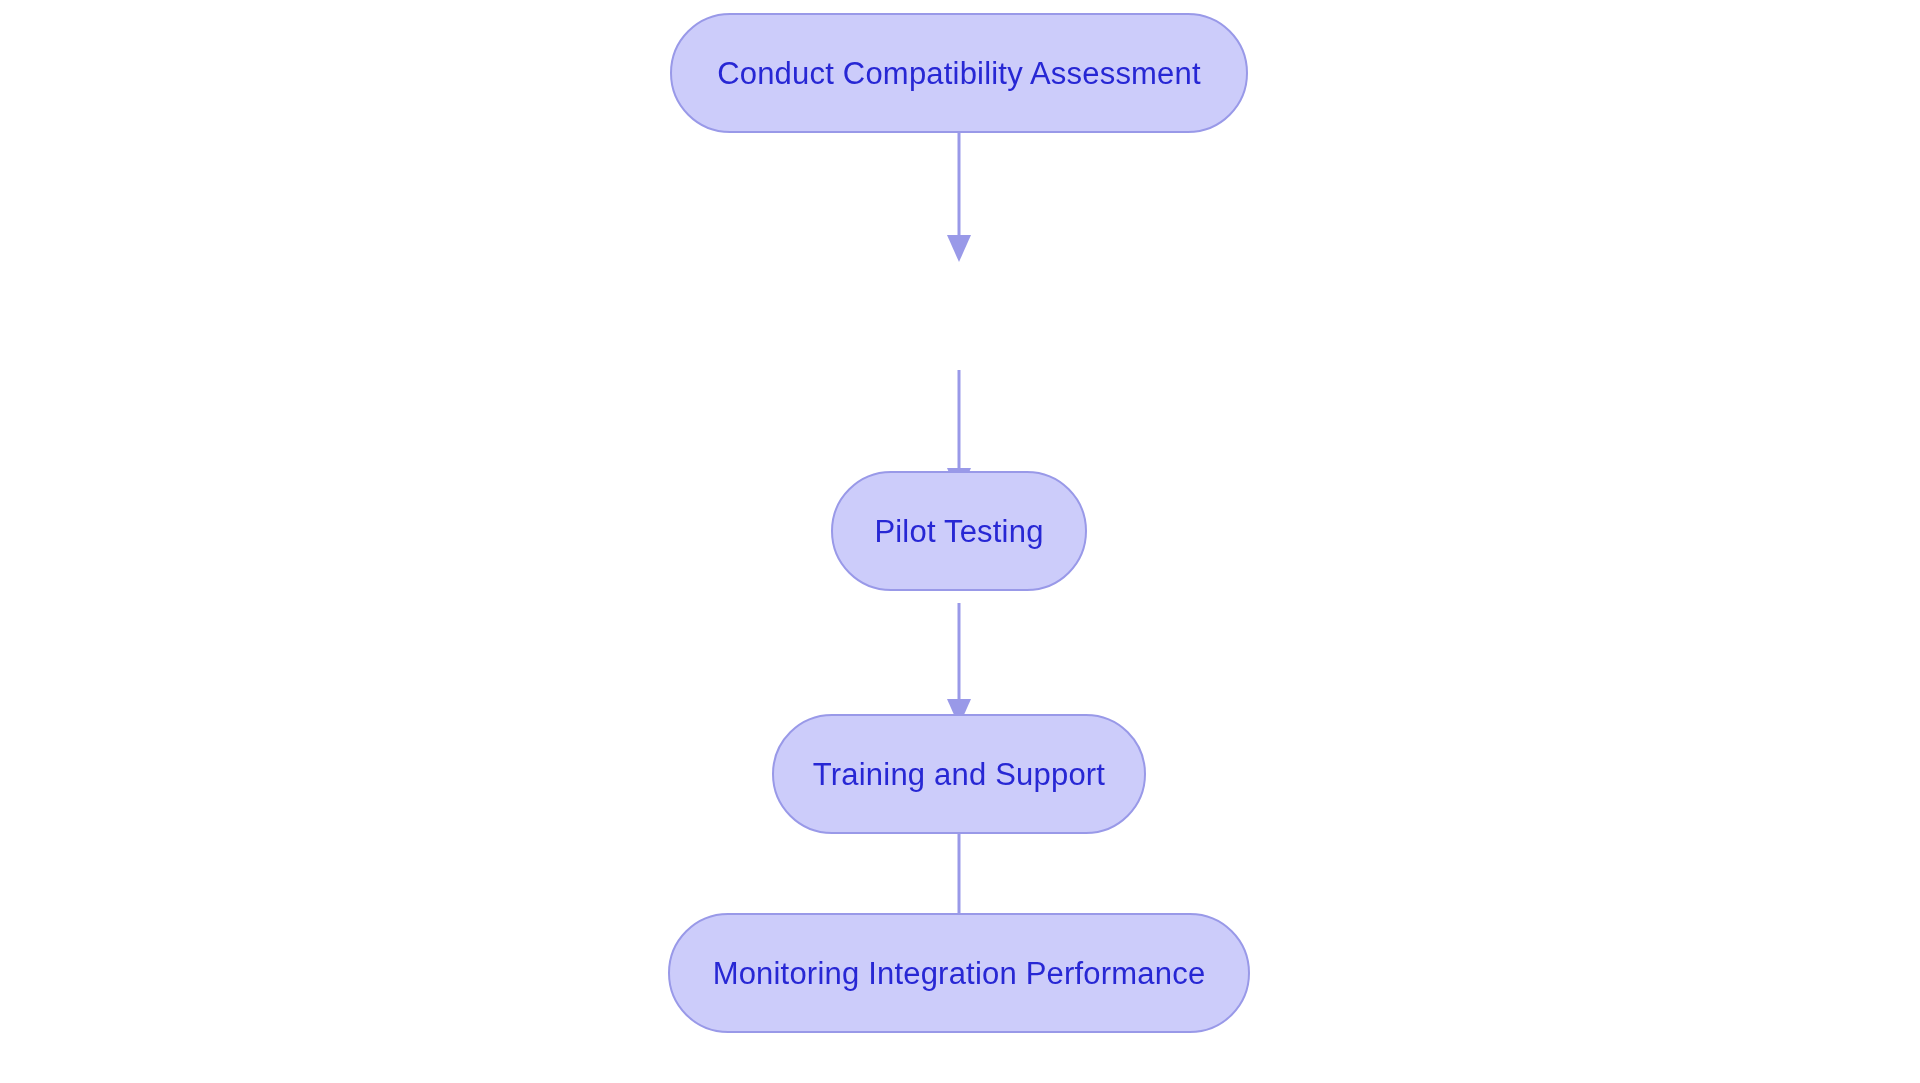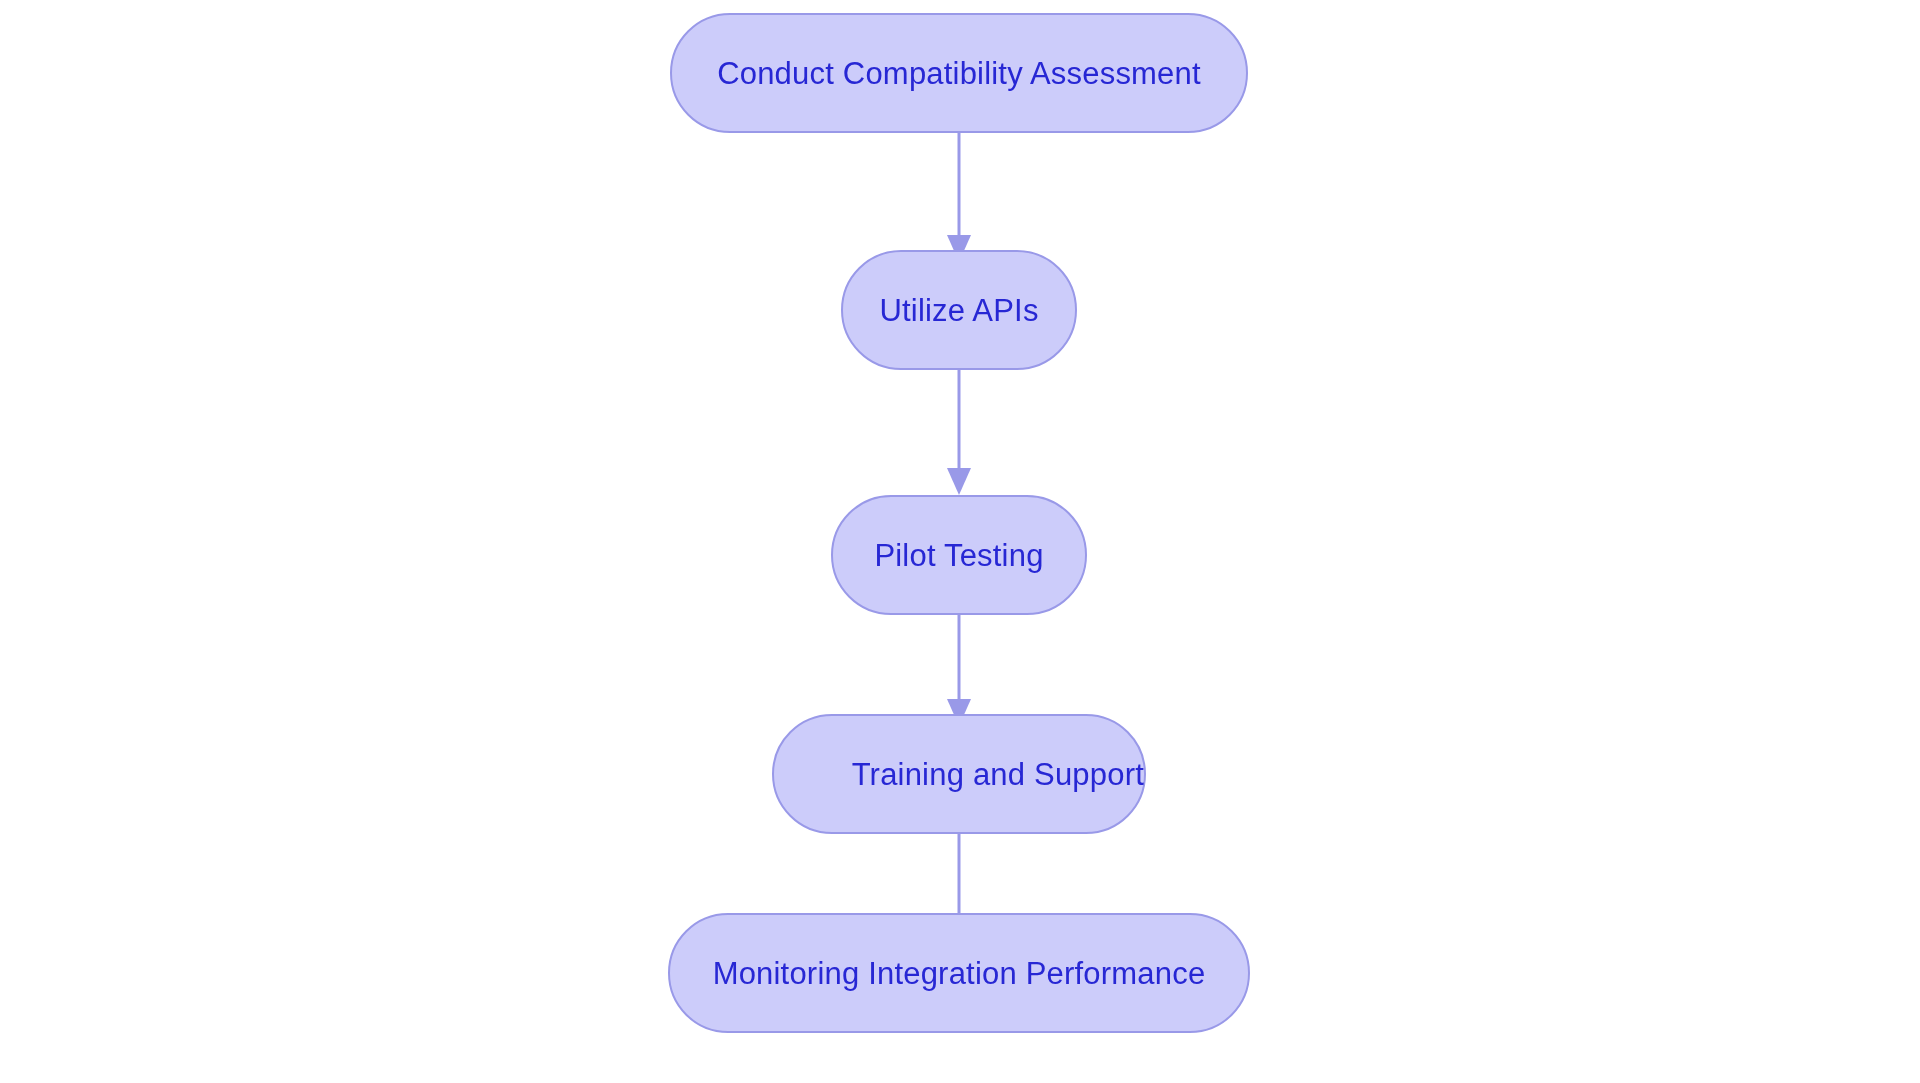--- a/index.html
+++ b/index.html
@@ -65,22 +65,22 @@
     letter-spacing: 0.2px;
     line-height: 1;
     white-space: nowrap;
     text-align: center;
     user-select: none;
   }
 
   
   #node-0 { top: 13px;  width: 578px; }
   #node-1 { top: 250px; width: 236px; }
-  #node-2 { top: 495px; width: 256px; }
-  #node-3 { top: 714px; width: 374px; justify-content: flex-end; }
+  #node-2 { top: 471px; width: 256px; }
+  #node-3 { top: 714px; width: 374px; }
   #node-4 { top: 913px; width: 582px; }
 </style>
 </head>
 <body>
 
 <div id="flow-canvas">
 
   <svg id="connector-layer" viewBox="0 0 1920 1083" width="1920" height="1083" xmlns="http://www.w3.org/2000/svg">
     <defs>
       <marker id="arrowhead" markerWidth="10" markerHeight="8" refX="1" refY="4" orient="auto" markerUnits="strokeWidth">
@@ -101,23 +101,20 @@
       <line x1="959" y1="834" x2="959" y2="933" stroke="#9999e8" stroke-width="3" marker-end="url(#arrowhead)"></line>
     </g>
   </svg>
 
   <div id="node-layer">
 
     <div class="flow-node" id="node-0">
       <span class="flow-node-label">Conduct Compatibility Assessment</span>
     </div>
 
-    <div class="flow-node" id="node-1">
-      <span class="flow-node-label">Utilize APIs</span>
-    </div>
 
     <div class="flow-node" id="node-2">
       <span class="flow-node-label">Pilot Testing</span>
     </div>
 
     <div class="flow-node" id="node-3">
       <span class="flow-node-label">Training and Support</span>
     </div>
 
     <div class="flow-node" id="node-4">

